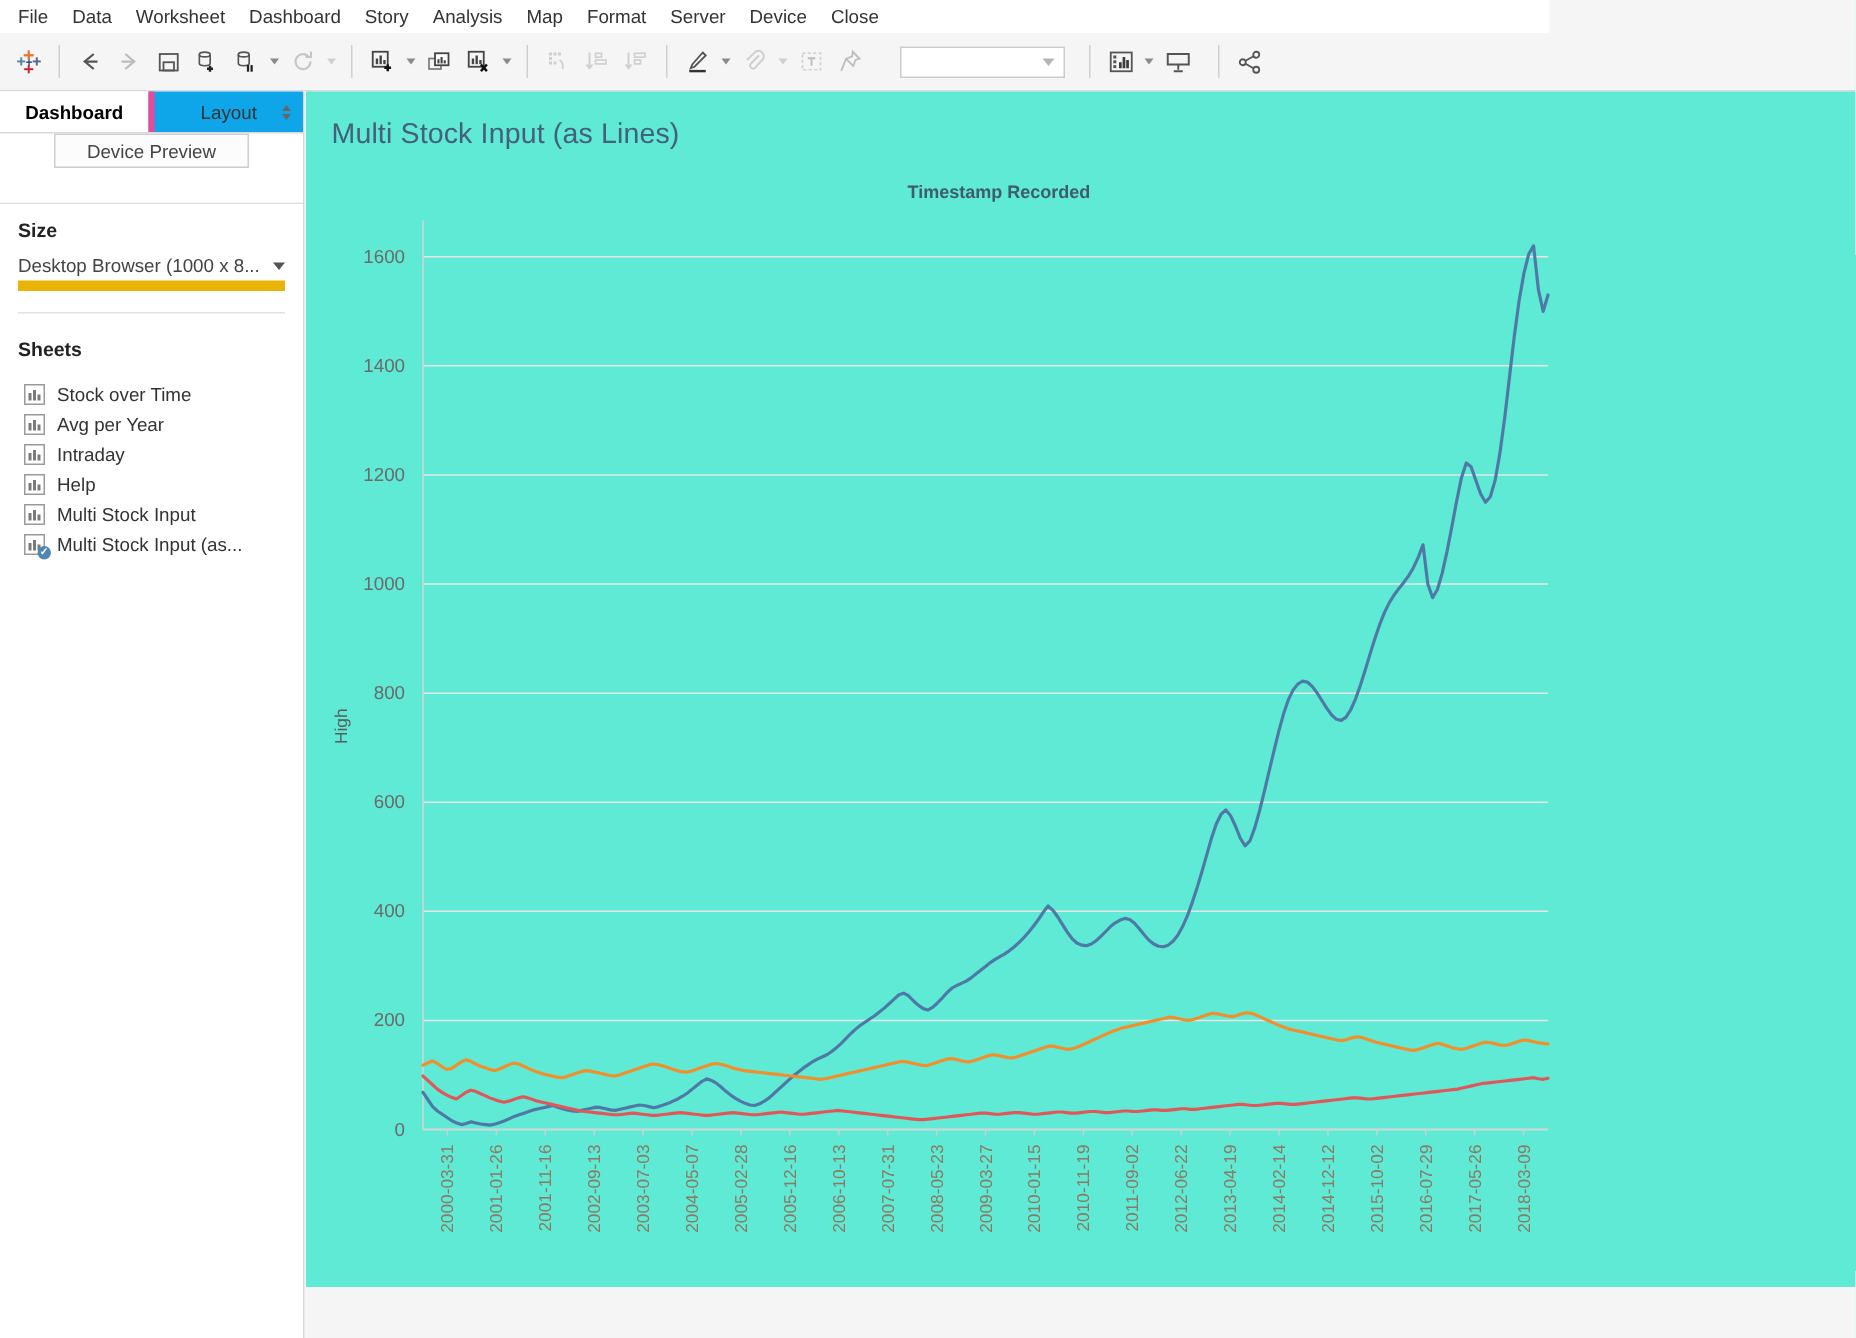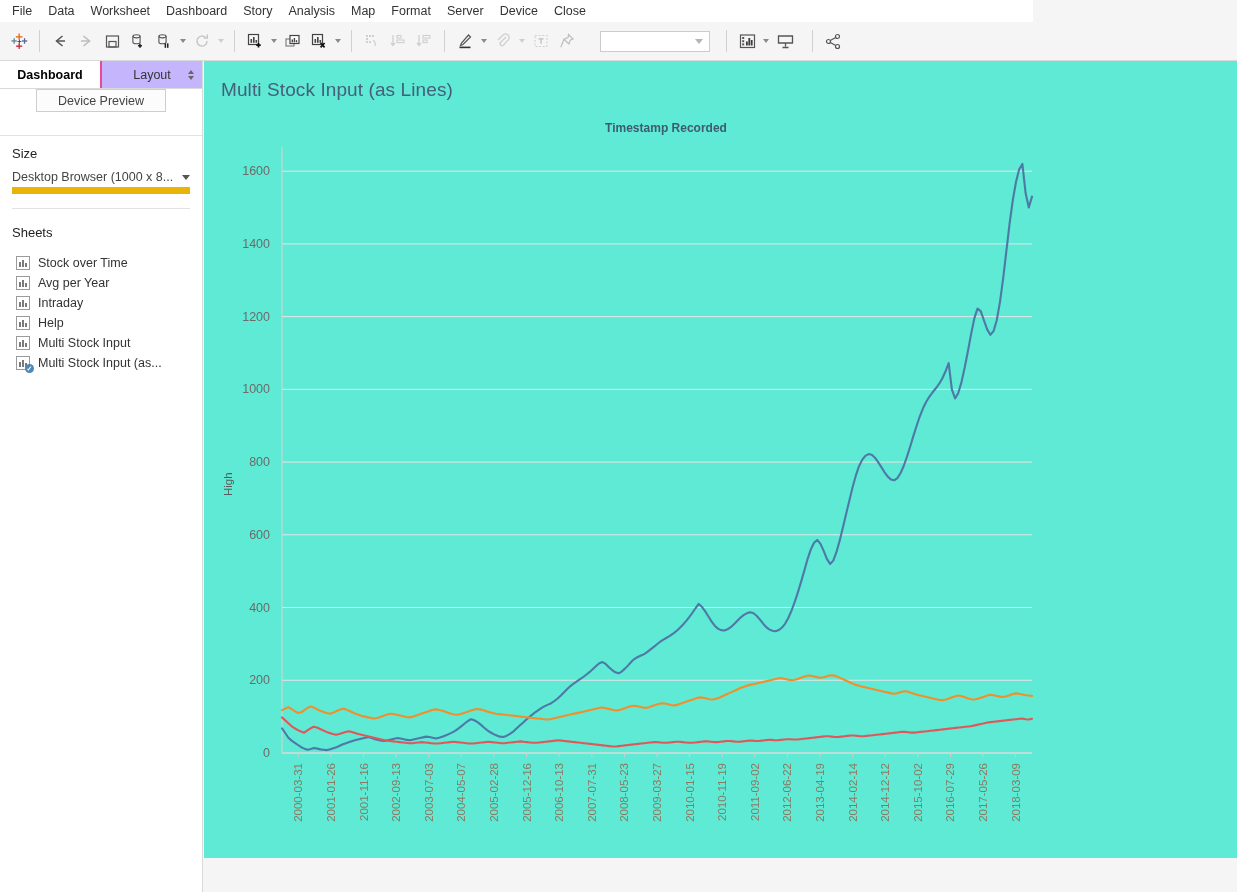--- a/index.html
+++ b/index.html
@@ -57,41 +57,41 @@
   .leftpanel {
     position: absolute; left: 0; top: 61px; width: 203px; height: 831px;
     background: #ffffff; border-right: 1px solid #d9d9d9;
   }
   .panel-tabs { display: flex; height: 28px; border-bottom: 1px solid #d9d9d9; }
   .panel-tab {
     flex: 1; display: flex; align-items: center; justify-content: center;
     font-size: 12.5px; color: #333; cursor: default; position: relative;
   }
   .panel-tab.active { font-weight: bold; color: #000; background: #ffffff; }
-  .panel-tab.inactive { background: #c4b5fd; border-left: 2px solid #ec4899; }
+  .panel-tab.inactive { background: #0ea5e9; border-left: 4px solid #ec4899; }
   .tab-spin {
     position: absolute; right: 8px; top: 50%; transform: translateY(-50%);
     display: flex; flex-direction: column; gap: 2px; align-items: center;
   }
   .tab-spin i { display:block;width:0;height:0;border-left:3.5px solid transparent;border-right:3.5px solid transparent; }
   .tab-spin i.up { border-bottom: 4px solid #666; }
   .tab-spin i.dn { border-top: 4px solid #666; }
 
   .device-preview-wrap {
     height: 47px; display: flex; align-items: flex-start; justify-content: center;
     border-bottom: 1px solid #e2e2e2;
   }
   .device-preview-btn {
     width: 130px; height: 23px; border: 1px solid #cdcdcd; background: #fcfcfc;
     font-size: 12.5px; color: #444; display: flex; align-items: center;
     justify-content: center; cursor: default;
   }
 
   .sec { padding: 10px 12px 6px 12px; }
-  .sec-title { font-size: 13px; font-weight: normal; color: #222; margin-bottom: 9px; }
+  .sec-title { font-size: 13px; font-weight: bold; color: #222; margin-bottom: 9px; }
   .size-select {
     display: flex; align-items: center; justify-content: space-between;
     border-bottom: 7px solid #eab308; padding-bottom: 3px; cursor: default;
   }
   .size-select span { font-size: 12.5px; color: #444; white-space: nowrap; overflow: hidden; }
   .size-select i {
     width:0;height:0;border-left:4px solid transparent;border-right:4px solid transparent;
     border-top:5px solid #555; flex: none; margin-left: 6px;
   }
   .sec-divider { height: 1px; background: #e2e2e2; margin-top: 14px; }

